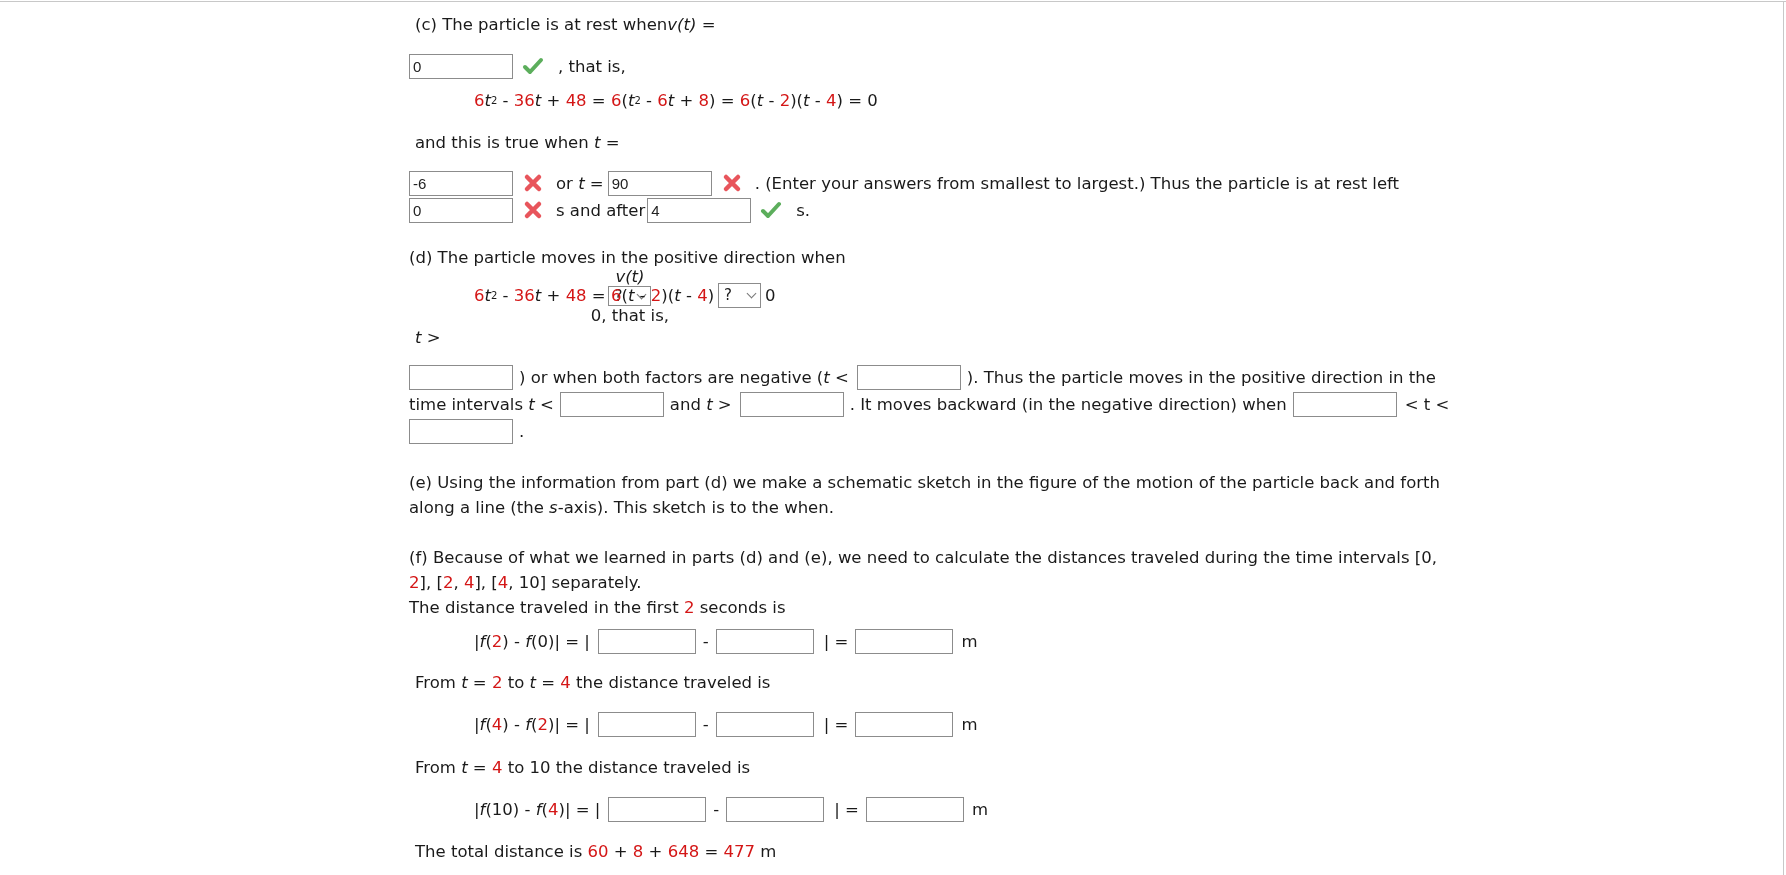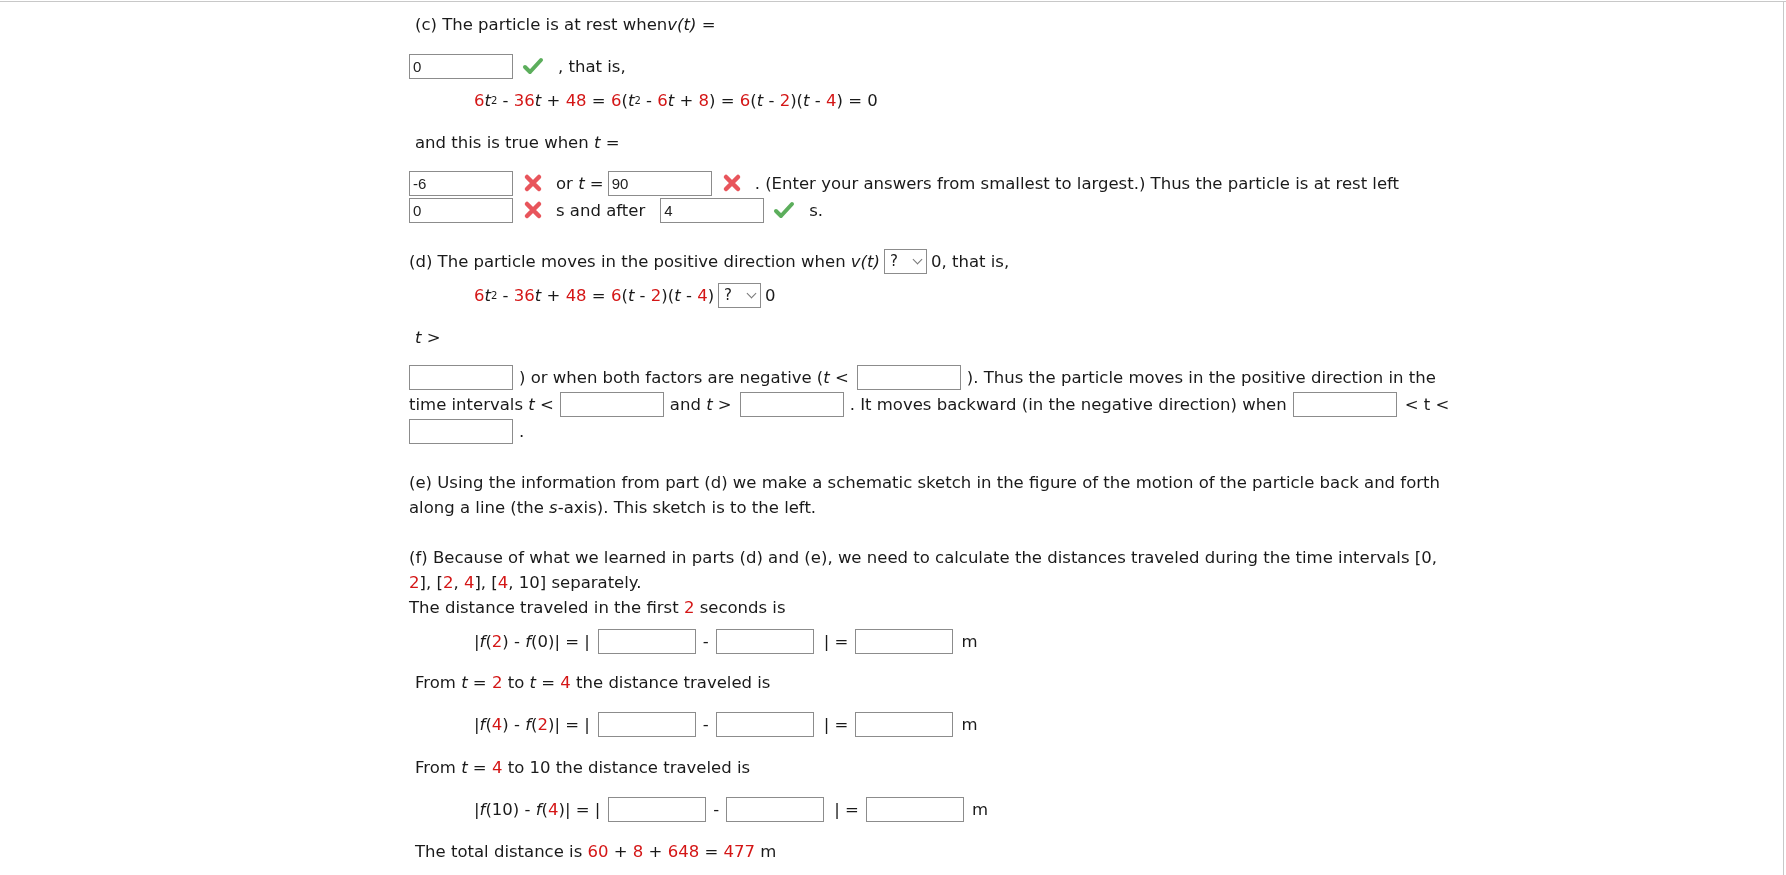--- a/index.html
+++ b/index.html
@@ -90,29 +90,29 @@
       <path d="M5 4 L17 16 M17 4 L5 16" stroke="#e8555c" stroke-width="4.5" stroke-linecap="round"></path>
     </svg>
   <span style="margin-left:4px">. (Enter your answers from smallest to largest.) Thus the particle is at rest left</span>
 </div>
 
 <div class="row" style="left:409px;top:197px;">
   <input class="inp" value="0" style="">
   <svg class="ic" viewBox="0 0 22 20">
       <path d="M5 4 L17 16 M17 4 L5 16" stroke="#e8555c" stroke-width="4.5" stroke-linecap="round"></path>
     </svg>
-  <span style="margin:0 15px 0 4px">s and after</span>
+  <span style="margin:0 2px 0 4px">s and after</span>
   <input class="inp" value="4" style="">
   <svg class="ic" viewBox="0 0 22 20">
       <path d="M3 11 L8 16 L19 4" stroke="#5cae5c" stroke-width="4" fill="none" stroke-linecap="round" stroke-linejoin="round"></path>
     </svg>
   <span style="margin-left:6px">s.</span>
 </div>
 
-<div class="row" style="left:409px;top:248px;">
+<div class="row" style="left:409px;top:248px;flex-direction:column;">
   <span style="white-space:pre">(d) The particle moves in the positive direction when </span>
     <i>v(t)</i>
   <div class="sel">
       <span>?</span>
       <span class="chev"></span>
     </div>
   <span>0, that is,</span>
 </div>
 
 <div class="row" style="left:474px;top:282px;">
@@ -170,21 +170,21 @@
   <input class="inp" style="">
   <span style="margin-left:6px">.</span>
 </div>
 
 <div class="row" style="left:409px;top:469px;text-align:right;">
   <span>(e) Using the information from part (d) we make a schematic sketch in the figure of the motion of the particle back and forth</span>
 </div>
 <div class="row" style="left:409px;top:494px;">
   <span style="white-space:pre">along a line (the </span>
     <i>s</i>
-    <span>-axis). This sketch is to the left.</span>
+    <span>-axis). This sketch is to the when.</span>
 </div>
 
 <div class="row" style="left:409px;top:544px;">
   <span>(f) Because of what we learned in parts (d) and (e), we need to calculate the distances traveled during the time intervals [0,</span>
 </div>
 <div class="row" style="left:409px;top:569px;">
   <span class="r">2</span>
     <span style="white-space:pre">], [</span>
     <span class="r">2</span>
     <span style="white-space:pre">, </span>

